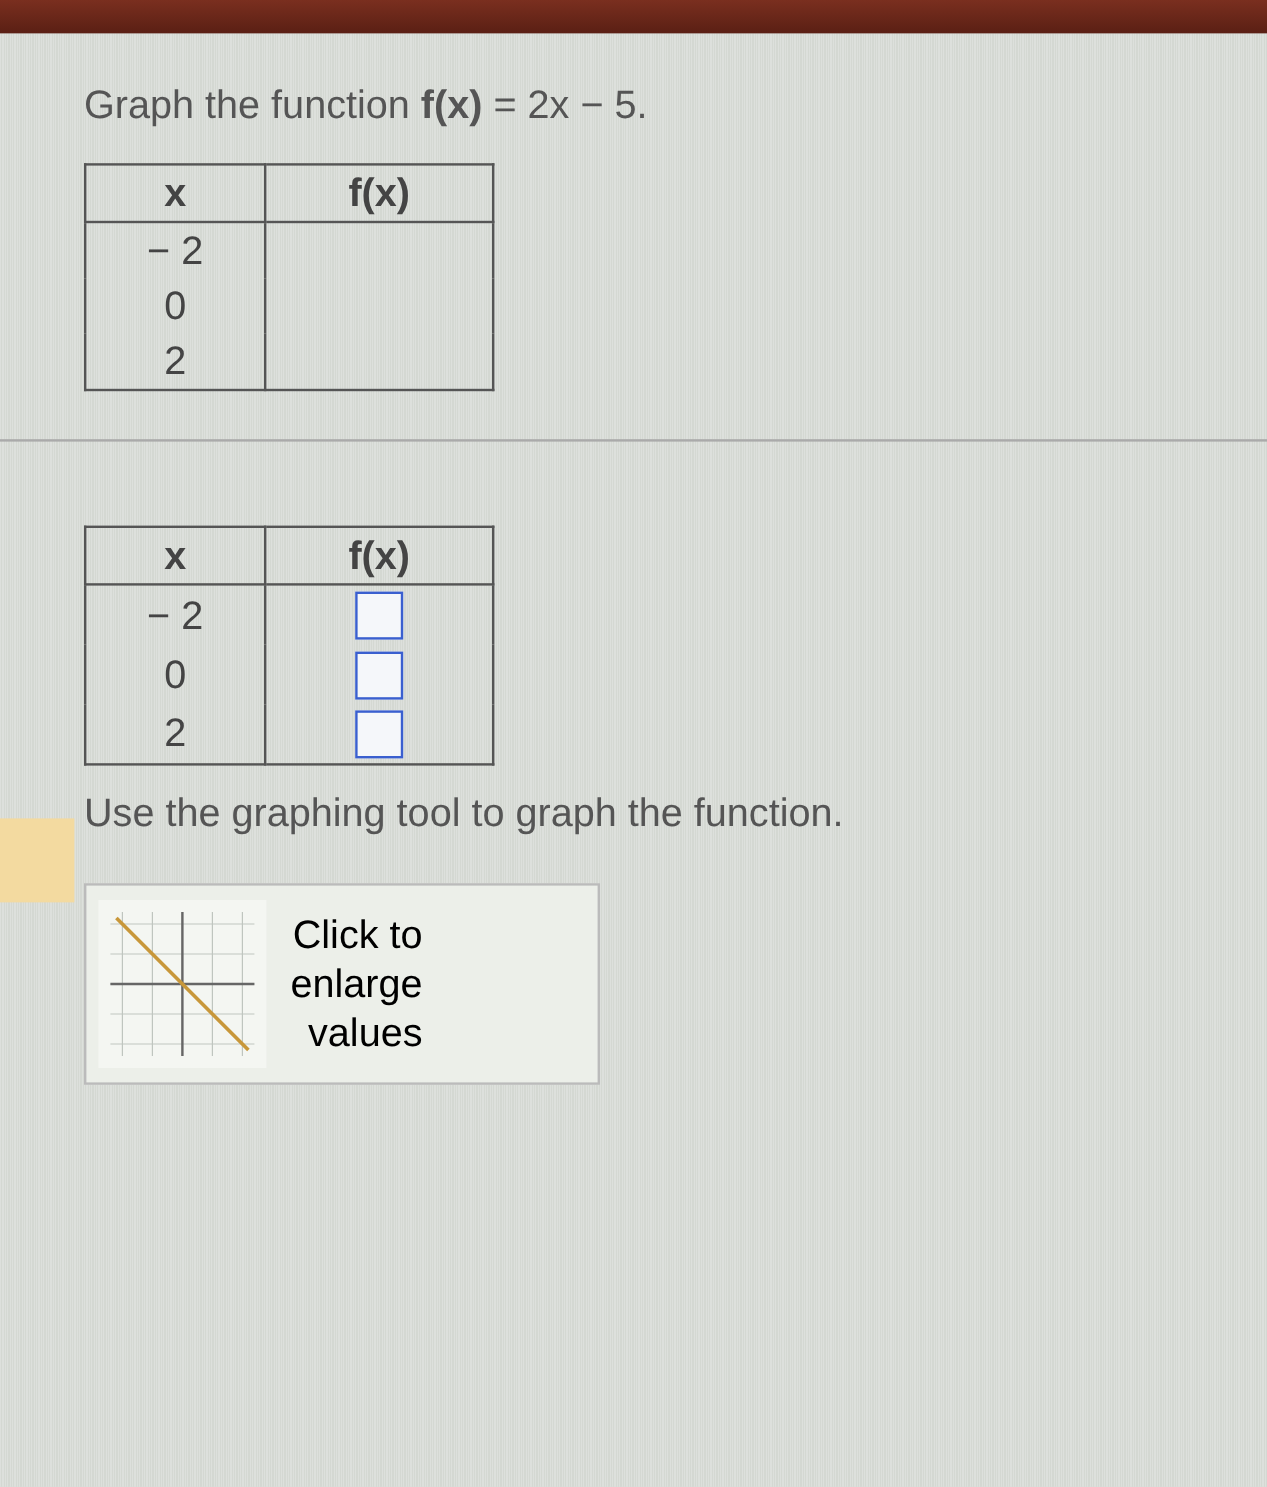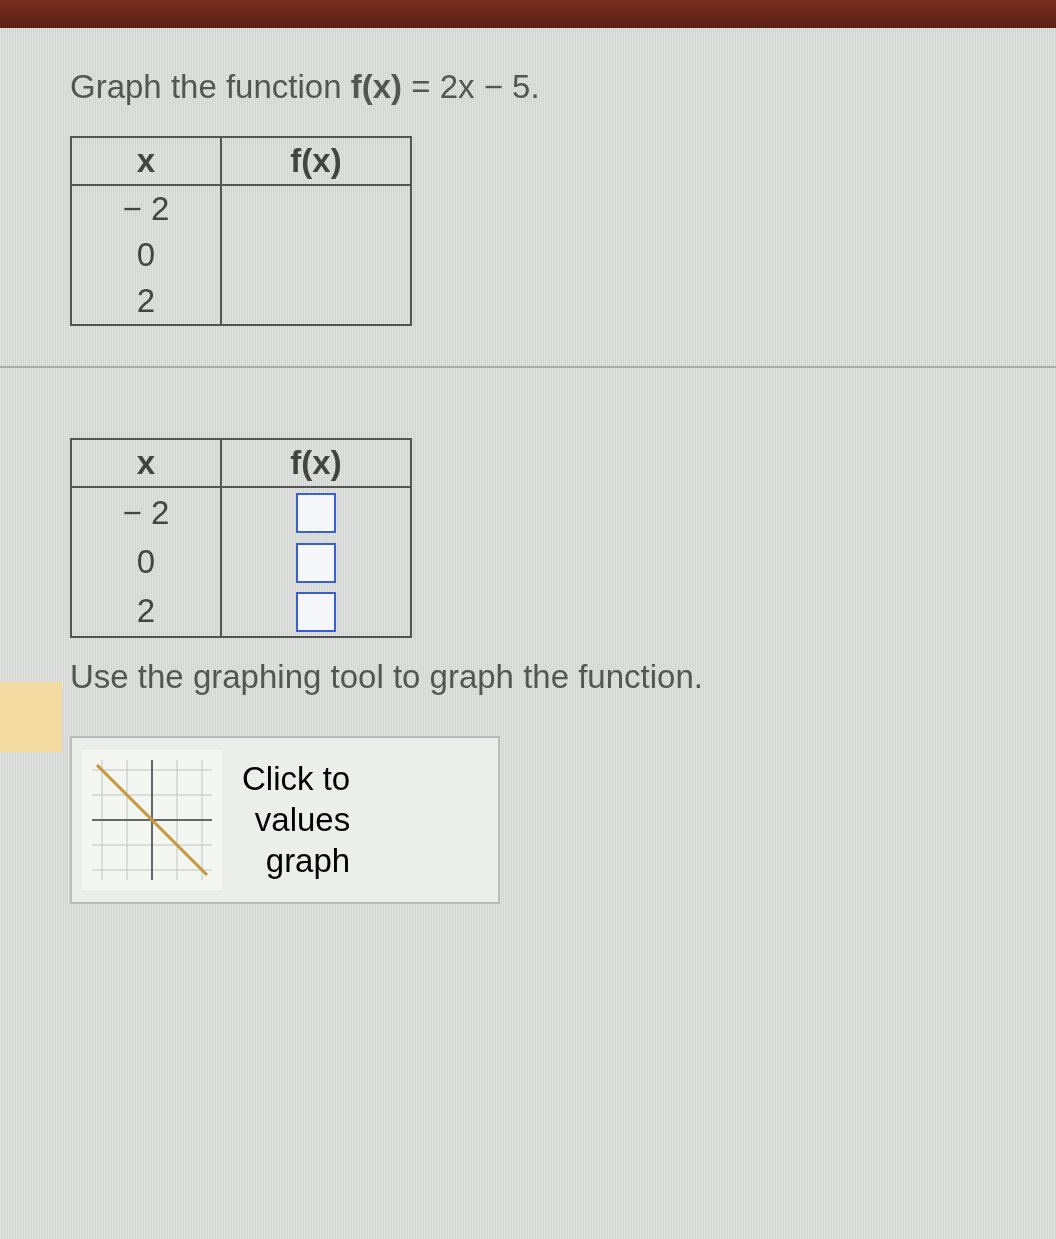--- a/index.html
+++ b/index.html
@@ -186,19 +186,19 @@
             <line x1="95" y1="10" x2="95" y2="130"></line>
             <line x1="120" y1="10" x2="120" y2="130"></line>
           </g>
           <line x1="10" y1="70" x2="130" y2="70" stroke="#666" stroke-width="2"></line>
           <line x1="70" y1="10" x2="70" y2="130" stroke="#666" stroke-width="2"></line>
           <line x1="15" y1="15" x2="125" y2="125" stroke="#c8973a" stroke-width="3"></line>
         </svg>
       </div>
       <div class="graph-widget-text">
         <div>Click to</div>
+        <div>enlarge</div>
         <div>values</div>
-        <div>graph</div>
       </div>
     </div>
 
   </div>
 </div>
 
 </body></html>

